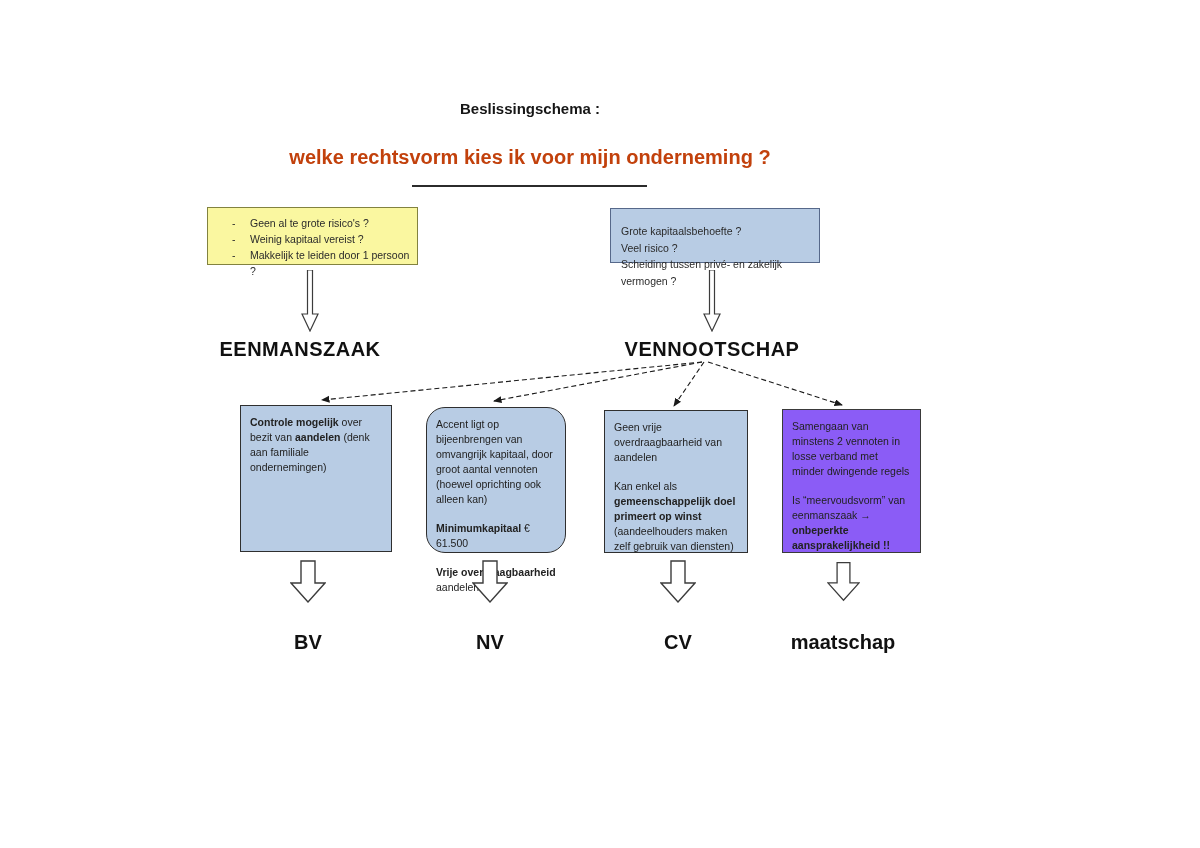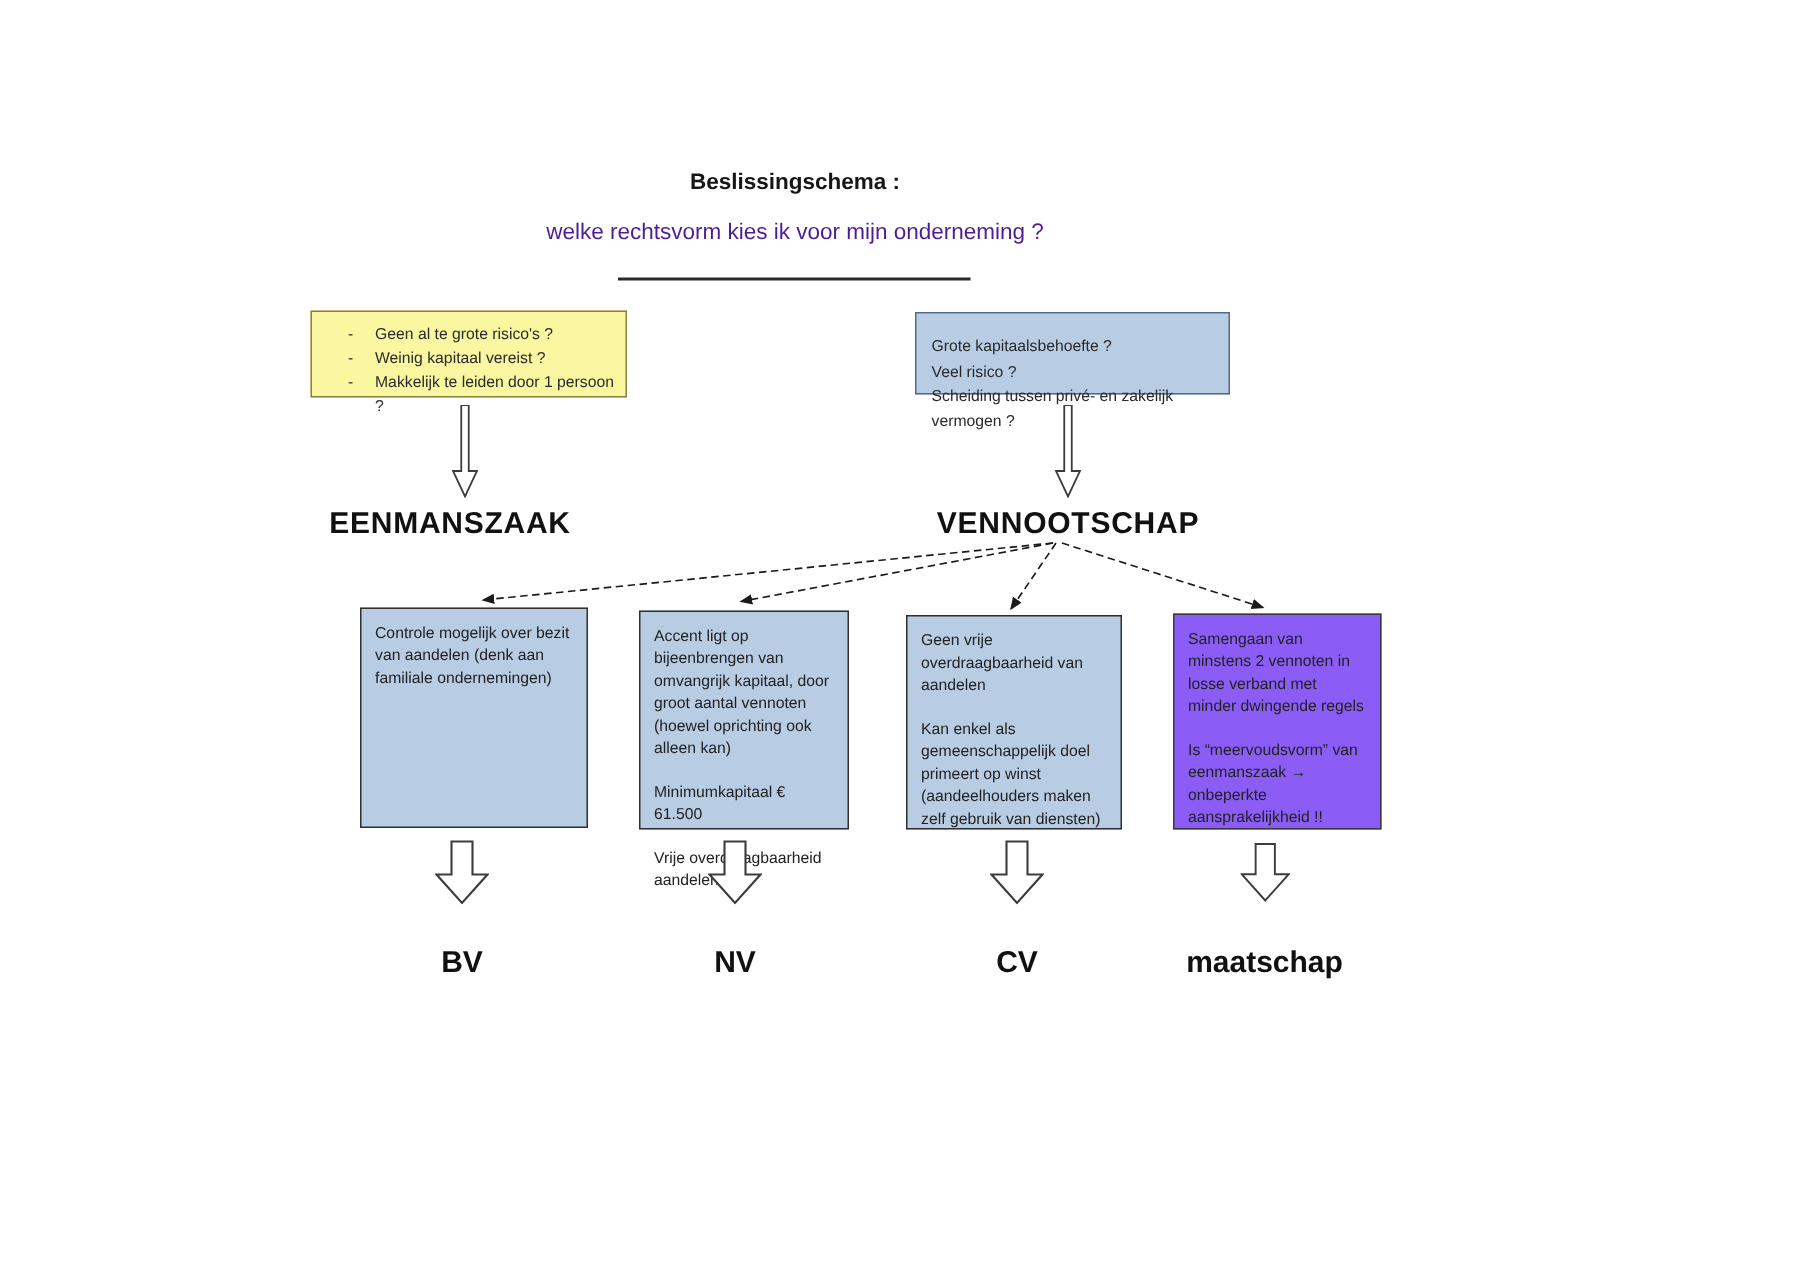--- a/index.html
+++ b/index.html
@@ -3,43 +3,43 @@
 <meta charset="utf-8">
 <style>
   html,body{margin:0;padding:0;background:#ffffff;}
   #page{
     position:relative;width:1200px;height:848px;background:#ffffff;overflow:hidden;
     font-family:"Liberation Sans", sans-serif;color:#1a1a1a;
   }
   .abs{position:absolute;}
   .center{text-align:center;}
   .title{font-size:15px;font-weight:bold;color:#161616;}
-  .subtitle{font-size:15px;font-weight:normal;color:#4c1d95;}
+  .subtitle{font-size:20px;font-weight:bold;color:#c2410c;}
   .underline-rule{height:0;border-bottom:2px solid #2b2b2b;}
   .qbox{box-sizing:border-box;font-size:10.5px;line-height:16px;color:#2a2a2a;}
   .qbox-yellow{background:#faf7a0;border:1px solid #82823f;padding:7px 6px 0 24px;}
   .qbox-blue{background:#b8cce4;border:1px solid #56688a;padding:14px 6px 0 10px;}
   .bullet-row{display:flex;}
   .bullet-dash{width:18px;flex:0 0 18px;}
   .branch-label{font-size:20px;font-weight:bold;letter-spacing:0.5px;color:#111;}
   .obox{box-sizing:border-box;font-size:10.5px;line-height:15px;color:#222;
         padding:9px 8px 0 9px;background:#b8cce4;border:1px solid #2f2f2f;}
   .obox-white{background:#8b5cf6;border:1px solid #3a3a3a;}
   .obox .para{margin:0 0 14px 0;}
-  .b, .obox .b{font-weight:normal;}
+  .b, .obox .b{font-weight:bold;}
   .result-label{font-size:20px;font-weight:bold;color:#111;margin-top:25px;}
   svg{display:block;}
   .noptr{pointer-events:none;}
 </style>
 </head>
 <body>
 
 <div id="page">
 
-  <div class="abs center" style="left:230px;top:113px;width:600px;">
+  <div class="abs center" style="left:230px;top:100px;width:600px;">
     <div class="title">Beslissingschema :</div>
   </div>
   <div class="abs center" style="left:230px;top:146px;width:600px;">
     <div class="subtitle">welke rechtsvorm kies ik voor mijn onderneming ?</div>
   </div>
   <div class="abs underline-rule" style="left:412px;top:185px;width:235px;"></div>
 
   <div class="abs qbox qbox-yellow" style="left:207px;top:207px;width:211px;height:58px;">
     <div class="bullet-row">
       <span class="bullet-dash">-</span>
@@ -82,21 +82,21 @@
       <line x1="702" y1="362" x2="494" y2="401" marker-end="url(#ah)"></line>
       <line x1="704" y1="362" x2="674" y2="406" marker-end="url(#ah)"></line>
       <line x1="708" y1="362" x2="842" y2="405" marker-end="url(#ah)"></line>
     </g>
   </svg>
 
   <div class="abs obox" style="left:240px;top:405px;width:152px;height:147px;">
     <div class="para"><span class="b">Controle mogelijk</span><span> over bezit van </span><span class="b">aandelen</span><span> (denk aan familiale ondernemingen)</span></div>
   </div>
 
-  <div class="abs obox" style="left:426px;top:407px;width:140px;height:146px;">
+  <div class="abs obox" style="left:426px;top:407px;width:140px;height:146px;border-radius:19px;">
     <div class="para"><span>Accent ligt op bijeenbrengen van omvangrijk kapitaal, door groot aantal vennoten (hoewel oprichting ook alleen kan)</span></div>
     <div class="para"><span class="b">Minimumkapitaal</span><span> € 61.500</span></div>
     <div class="para"><span class="b">Vrije overdraagbaarheid</span><span> aandelen</span></div>
   </div>
 
   <div class="abs obox" style="left:604px;top:410px;width:144px;height:143px;">
     <div class="para"><span>Geen vrije overdraagbaarheid van aandelen</span></div>
     <div class="para"><span>Kan enkel als </span><span class="b">gemeenschappelijk doel primeert op winst</span><span> (aandeelhouders maken zelf gebruik van diensten)</span></div>
   </div>
 

